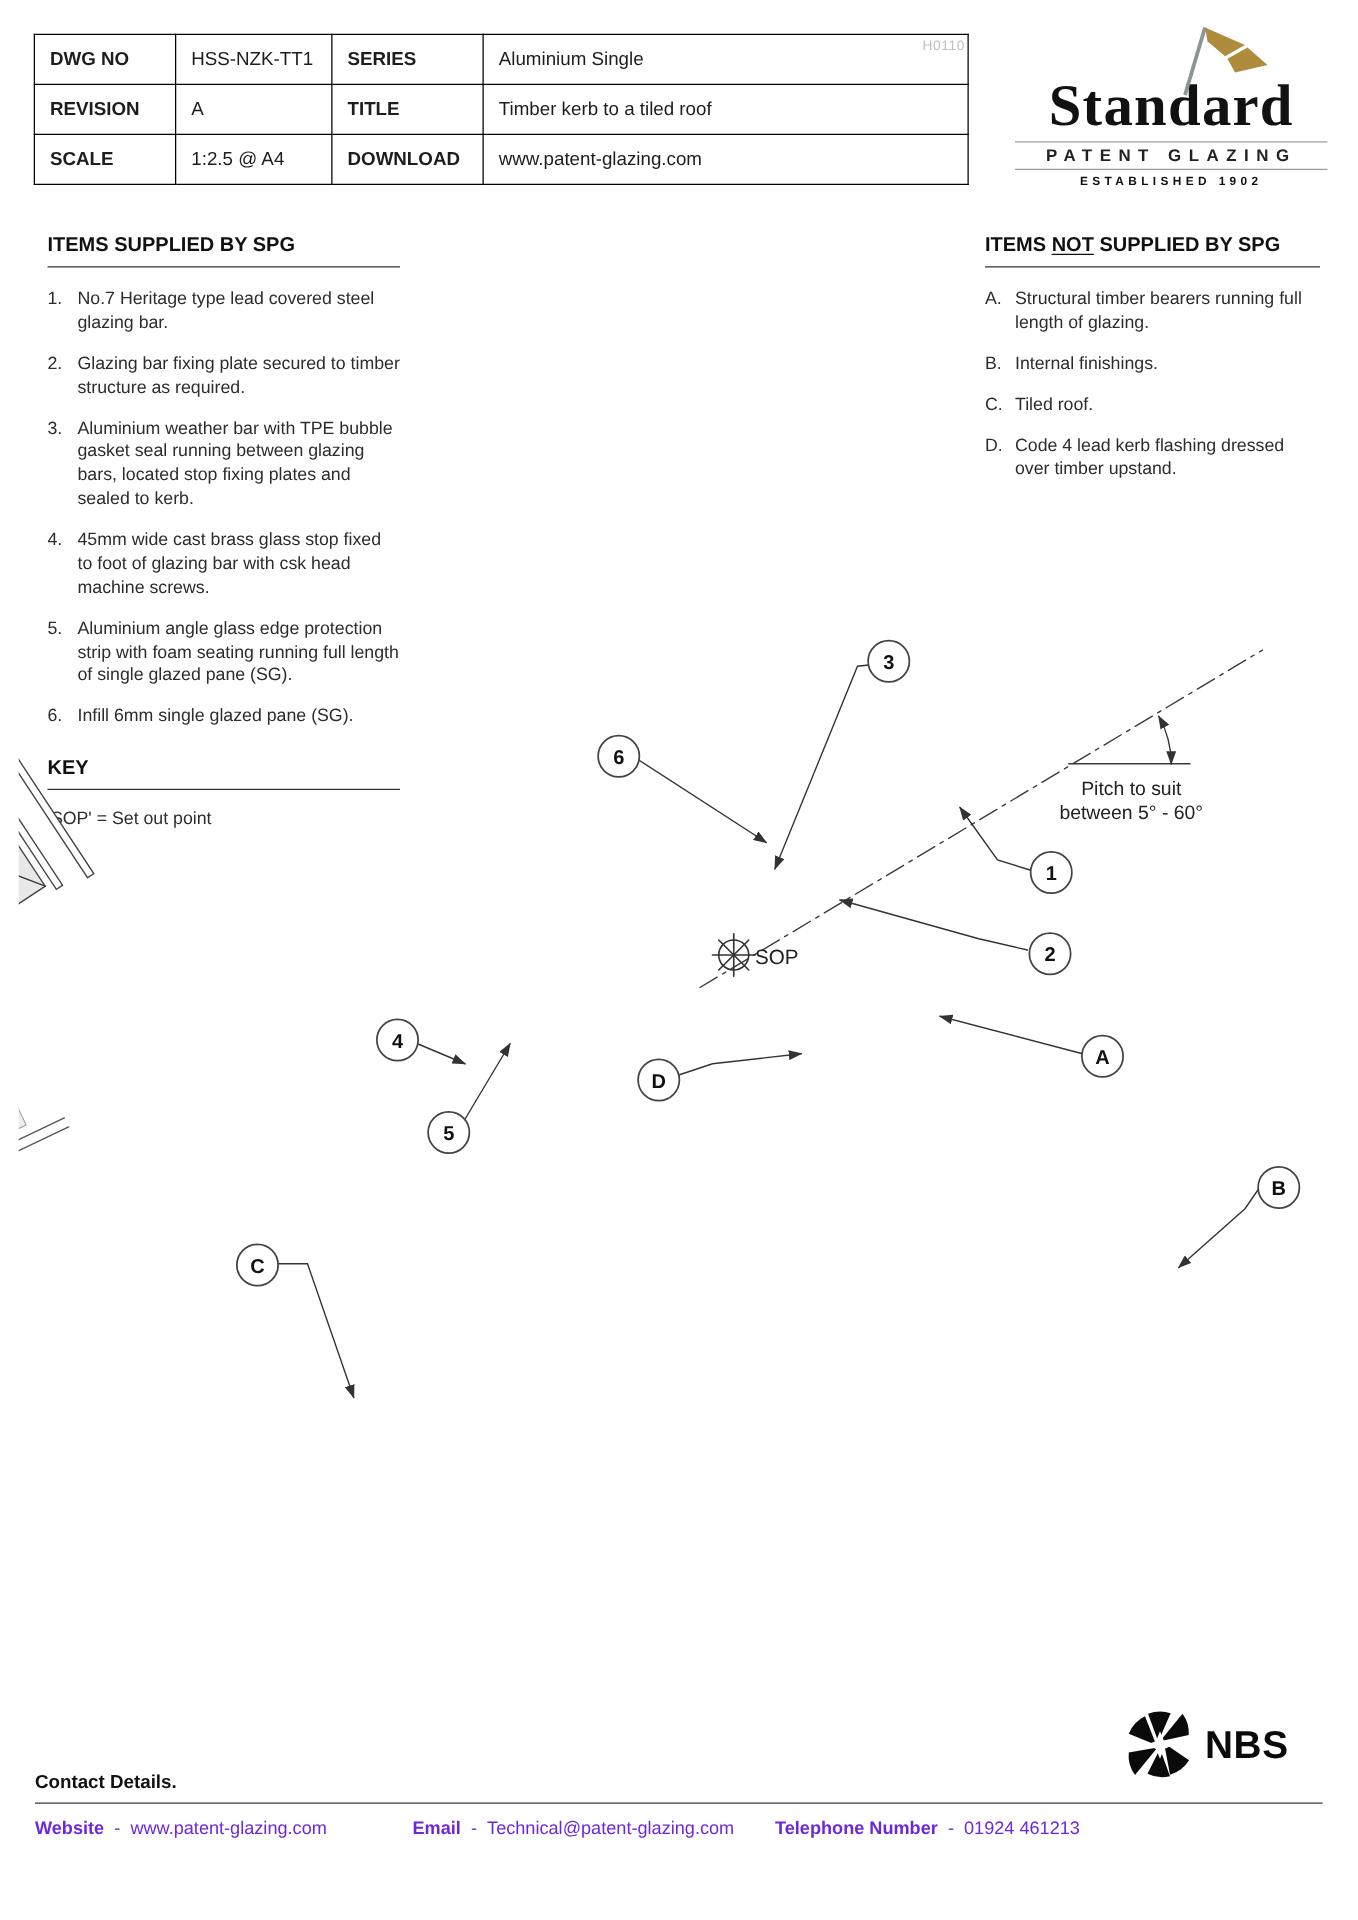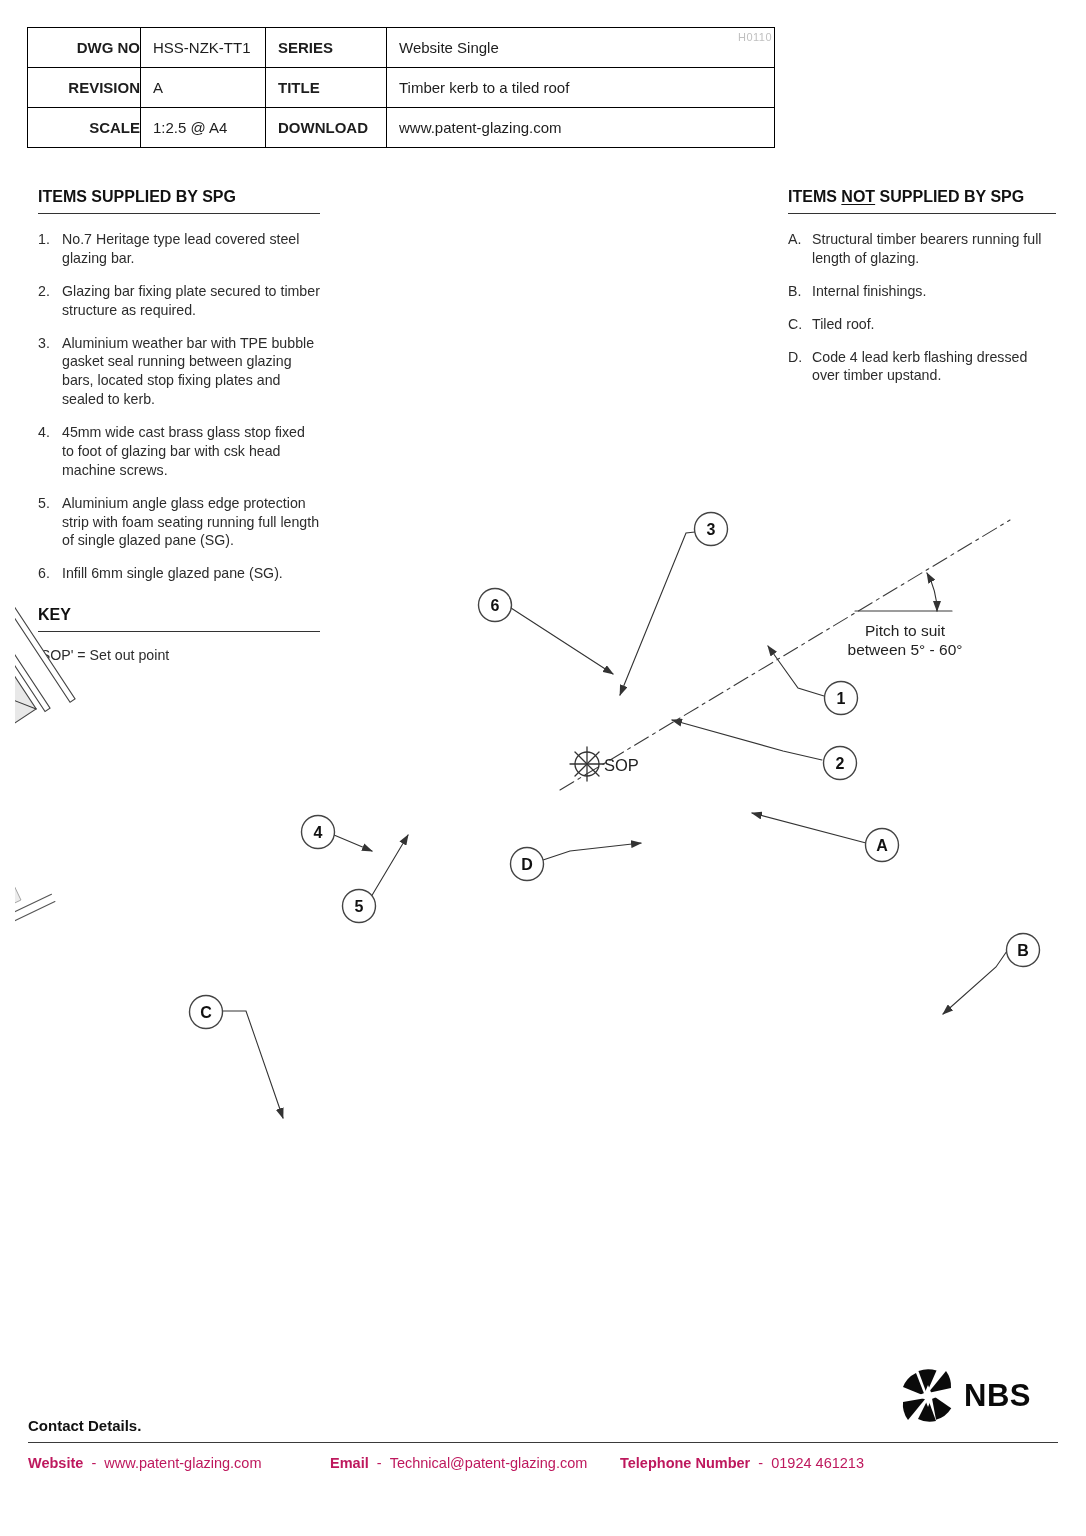--- a/index.html
+++ b/index.html
@@ -1,21 +1,21 @@
 <!DOCTYPE html>
 <html><head>
 <meta charset="utf-8">
 <style>
   html,body{margin:0;padding:0;background:#fff;}
   .page{position:relative;width:1086px;height:1536px;background:#fff;overflow:hidden;
         font-family:"Liberation Sans",sans-serif;color:#1d1d1d;}
   
   .tblock{position:absolute;left:27px;top:27px;width:748px;border-collapse:collapse;}
   .tblock td{border:1.5px solid #000;height:39px;font-size:15px;padding:0 0 0 12px;vertical-align:middle;}
-  .tblock .lab{font-weight:bold;width:100px;text-align:right;}
+  .tblock .lab{font-weight:bold;width:100px;}
   .tblock .v1{width:112px;}
   .tblock .lab2{font-weight:bold;width:108px;}
   .watermark{position:absolute;left:738px;top:31px;font-size:11px;color:#c0c0c0;letter-spacing:.5px;}
   
   .logo{position:absolute;left:812px;top:18px;width:250px;text-align:center;}
   .logo .flag{position:absolute;left:118px;top:0;}
   .logo .word{font-family:"Liberation Serif",serif;font-size:47px;font-weight:600;color:#111;
               letter-spacing:1px;margin-top:44px;line-height:1;}
   .logo .sub{margin-top:4px;border-top:1.5px solid #9aa0a0;border-bottom:1.5px solid #9aa0a0;
              padding:3px 0;font-size:13.5px;font-weight:bold;letter-spacing:6px;color:#222;}
@@ -26,58 +26,68 @@
   .sect .rule{height:0;border-bottom:1.6px solid #333;margin-top:7px;}
   .items{margin-top:16px;}
   .item{display:flex;margin-bottom:14px;font-size:14.2px;line-height:1.33;color:#2c2c2c;}
   .item .no{width:24px;flex:0 0 24px;}
   .uln{text-decoration:underline;text-underline-offset:2px;}
   .keynote{margin-top:15px;font-size:14.2px;color:#2c2c2c;}
   
   .contact{position:absolute;left:28px;top:1392px;width:1030px;margin-top:25px;}
   .contact .chead{font-size:15px;font-weight:bold;color:#111;}
   .contact .crule{border-bottom:1.6px solid #3a3a3a;margin-top:8px;}
-  .contact .crow{position:relative;margin-top:12px;font-size:14.5px;color:#be185d;height:20px;}
+  .contact .crow{position:relative;margin-top:12px;font-size:14.5px;color:#6d28d9;height:20px;}
   .cw{position:absolute;left:0;top:0;} .ce{position:absolute;left:302px;top:0;} .cp{position:absolute;left:592px;top:0;}
   .contact b{font-weight:bold;}
   .nbs{position:absolute;left:900px;top:1368px;display:flex;align-items:center;}
   .nbs .nbstxt{font-size:31px;font-weight:bold;color:#0a0a0a;margin-left:8px;letter-spacing:.5px;}
   
   svg text{font-family:"Liberation Sans",sans-serif;}
   .dwg{position:absolute;left:0;top:0;}
 </style>
 </head>
 <body>
 
 <div class="page">
 
   <table class="tblock">
     <tbody>
         <tr>
       <td class="lab">DWG NO</td>
       <td class="v1">HSS-NZK-TT1</td>
       <td class="lab2">SERIES</td>
-      <td>Website Single</td>
+      <td>Aluminium Single</td>
     </tr>
     <tr>
       <td class="lab">REVISION</td>
       <td class="v1">A</td>
       <td class="lab2">TITLE</td>
       <td>Timber kerb to a tiled roof</td>
     </tr>
     <tr>
       <td class="lab">SCALE</td>
       <td class="v1">1:2.5 @ A4</td>
       <td class="lab2">DOWNLOAD</td>
       <td>www.patent-glazing.com</td>
     </tr>
   </tbody>
     </table>
   <div class="watermark">H0110</div>
 
+  <div class="logo">
+    <svg class="flag" width="86" height="60" viewBox="0 0 86 60">
+      <line x1="18" y1="58" x2="34" y2="4" stroke="#8d9496" stroke-width="3"></line>
+      <polygon points="34,4 66,18 50,27 36,15" fill="#ad8c3b"></polygon>
+      <polygon points="52,29 68,20 84,34 58,40" fill="#ad8c3b"></polygon>
+    </svg>
+    <div class="word">Standard</div>
+    <div class="sub">PATENT GLAZING</div>
+    <div class="est">ESTABLISHED 1902</div>
+  </div>
 
   <div class="sect" style="left:38px;top:188px;width:282px;">
     <h3>ITEMS SUPPLIED BY SPG</h3>
     <div class="rule"></div>
     <div class="items">
       <div class="item">
           <span class="no">1.</span>
           <span>No.7 Heritage type lead covered steel glazing bar.</span>
         </div>
       <div class="item">

